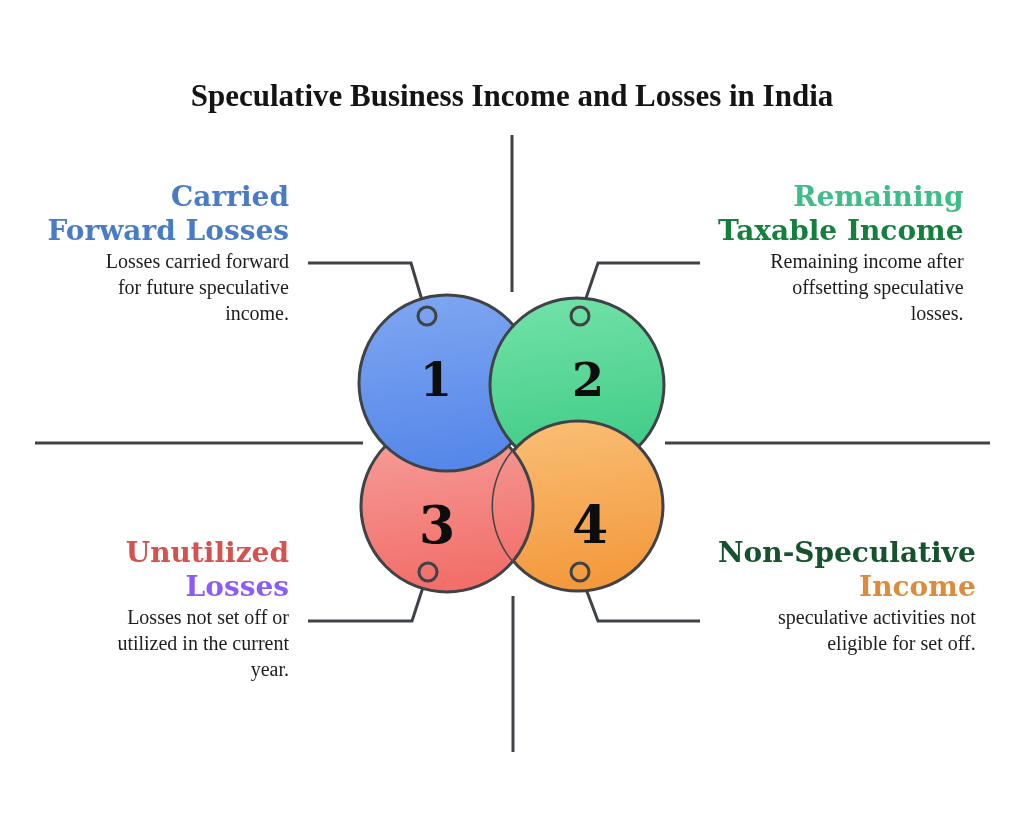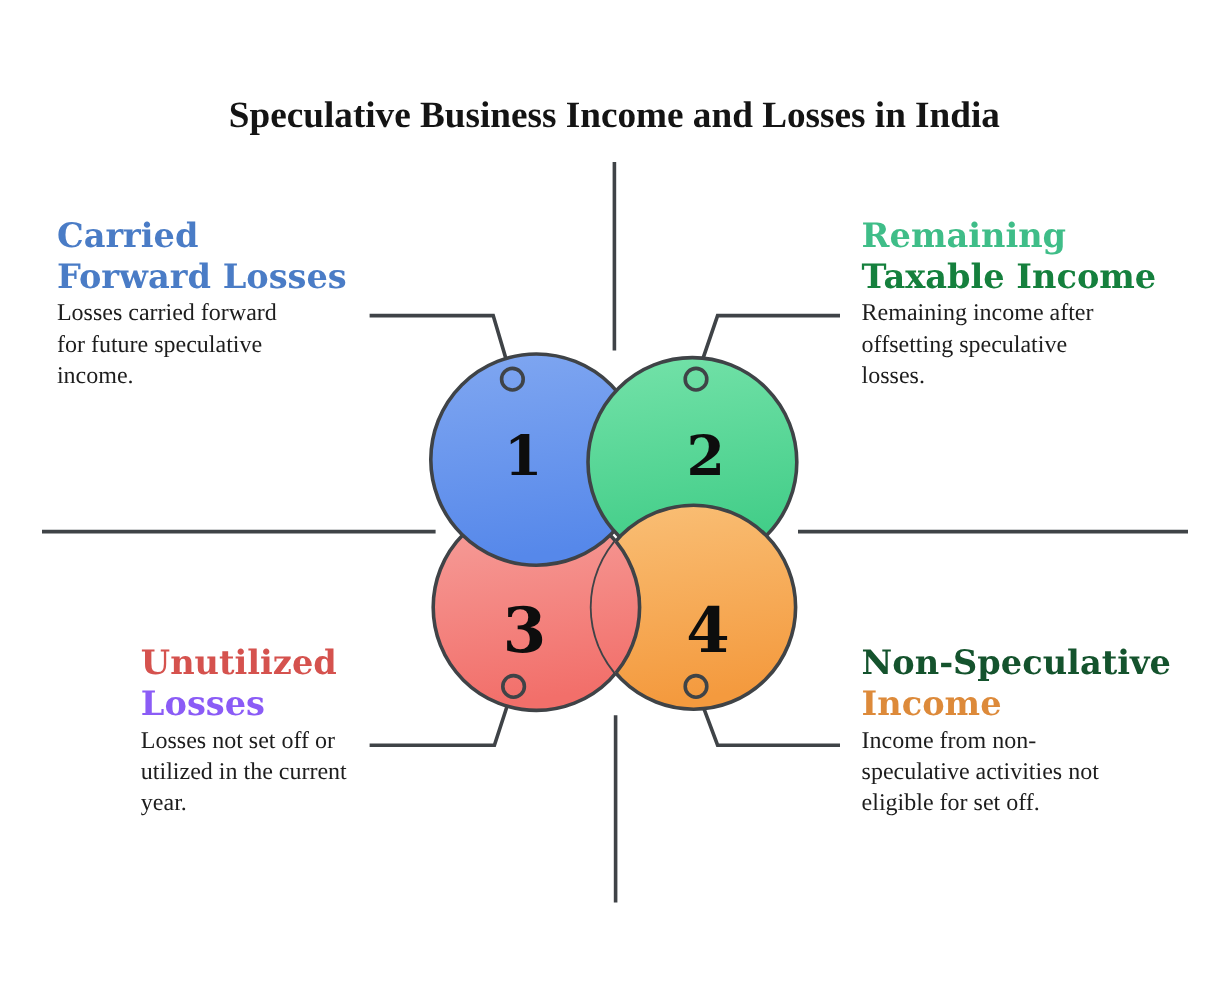--- a/index.html
+++ b/index.html
@@ -7,22 +7,22 @@
     position:relative; width:1024px; height:819px; background:#ffffff;
     overflow:hidden; font-family:"Liberation Serif", serif;
   }
   .title {
     position:absolute; top:66px; left:0; width:100%;
     text-align:center; font-family:"Liberation Serif", serif;
     font-weight:700; font-size:31px; color:#141414; white-space:nowrap;margin-top:12px;
   }
   .diagram { position:absolute; left:0; top:0; width:1024px; height:819px; }
   .label { position:absolute; }
-  .label.align-right { }
-  .label.align-left  { text-align:left; }
+  .label.align-right { text-align:right; }
+  .label.align-left  { text-align:right; }
   .heading-line {
     font-family:"DejaVu Serif", serif; font-weight:700;
     font-size:28px; line-height:34px; white-space:nowrap;
   }
   .body { }
   .body-line {
     font-family:"Liberation Serif", serif; font-size:20px;
     line-height:26px; color:#1d1d1d; white-space:nowrap;
   }
   .tl { top:180px; right:735px; }
@@ -127,19 +127,18 @@
       <div class="body-line">year.</div>
     </div>
   </div>
 
   <div class="label align-left br">
     <div class="heading">
       <div class="heading-line" style="color: #14532d;">Non-Speculative</div>
       <div class="heading-line" style="color: rgb(221, 138, 58);">Income</div>
     </div>
     <div class="body">
-      <div class="body-line">Income from non-</div>
       <div class="body-line">speculative activities not</div>
       <div class="body-line">eligible for set off.</div>
     </div>
   </div>
 
 </div>
 
 </body></html>

